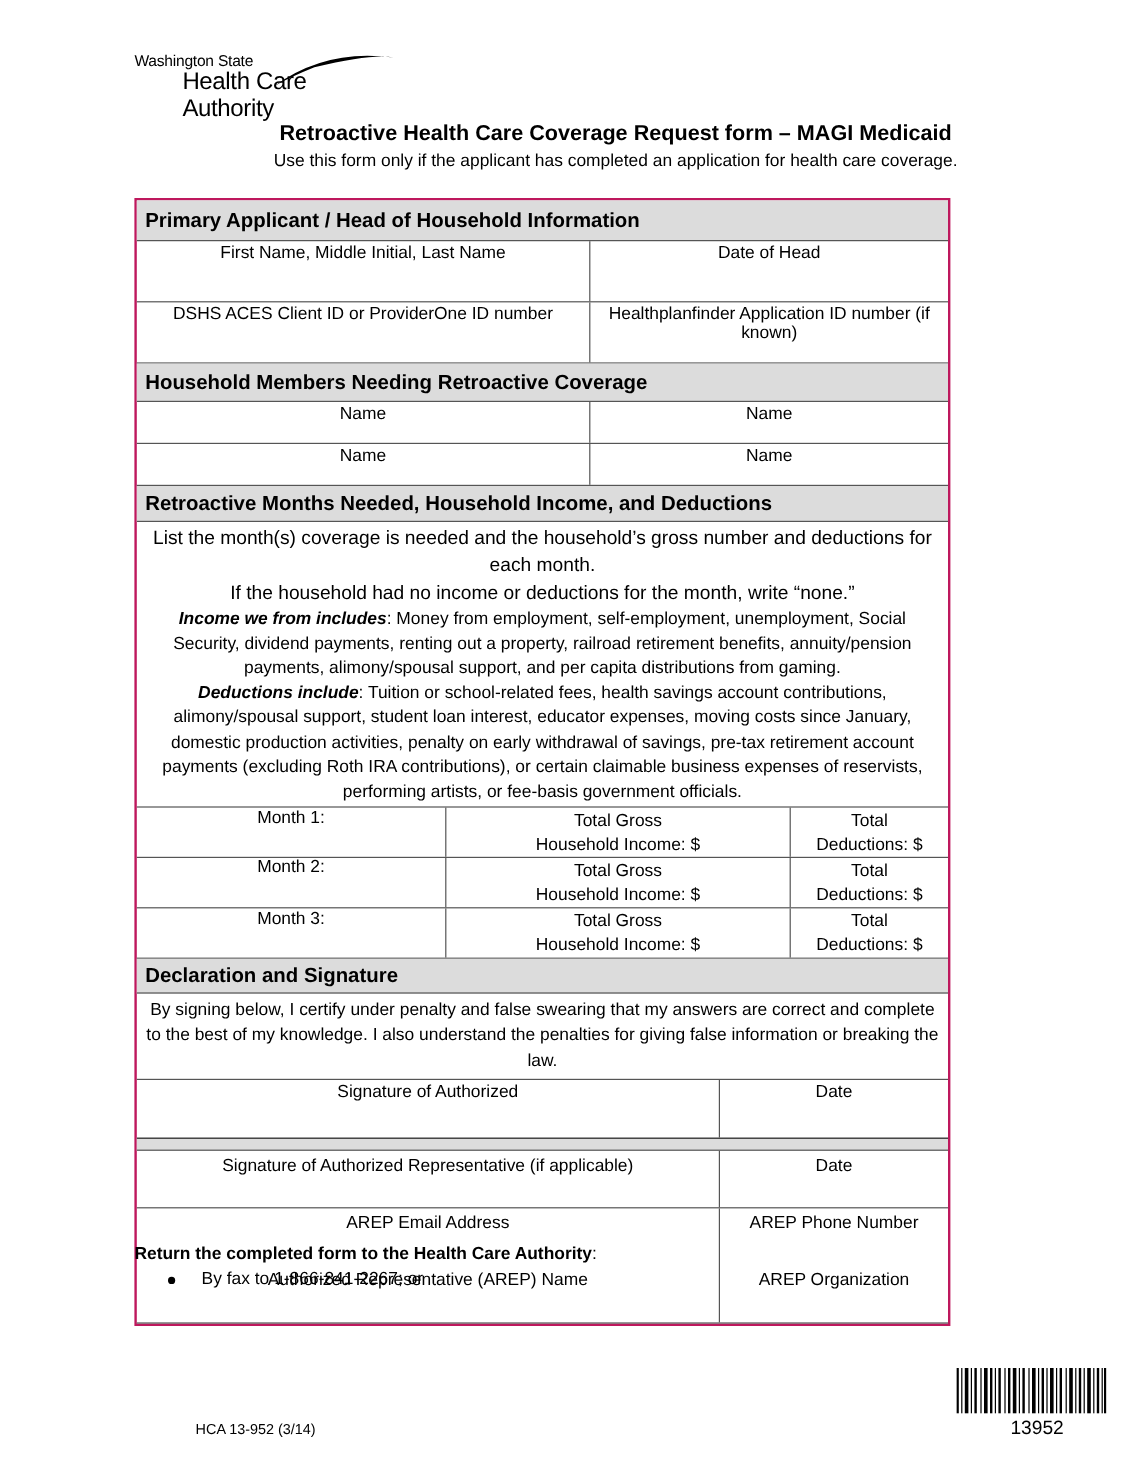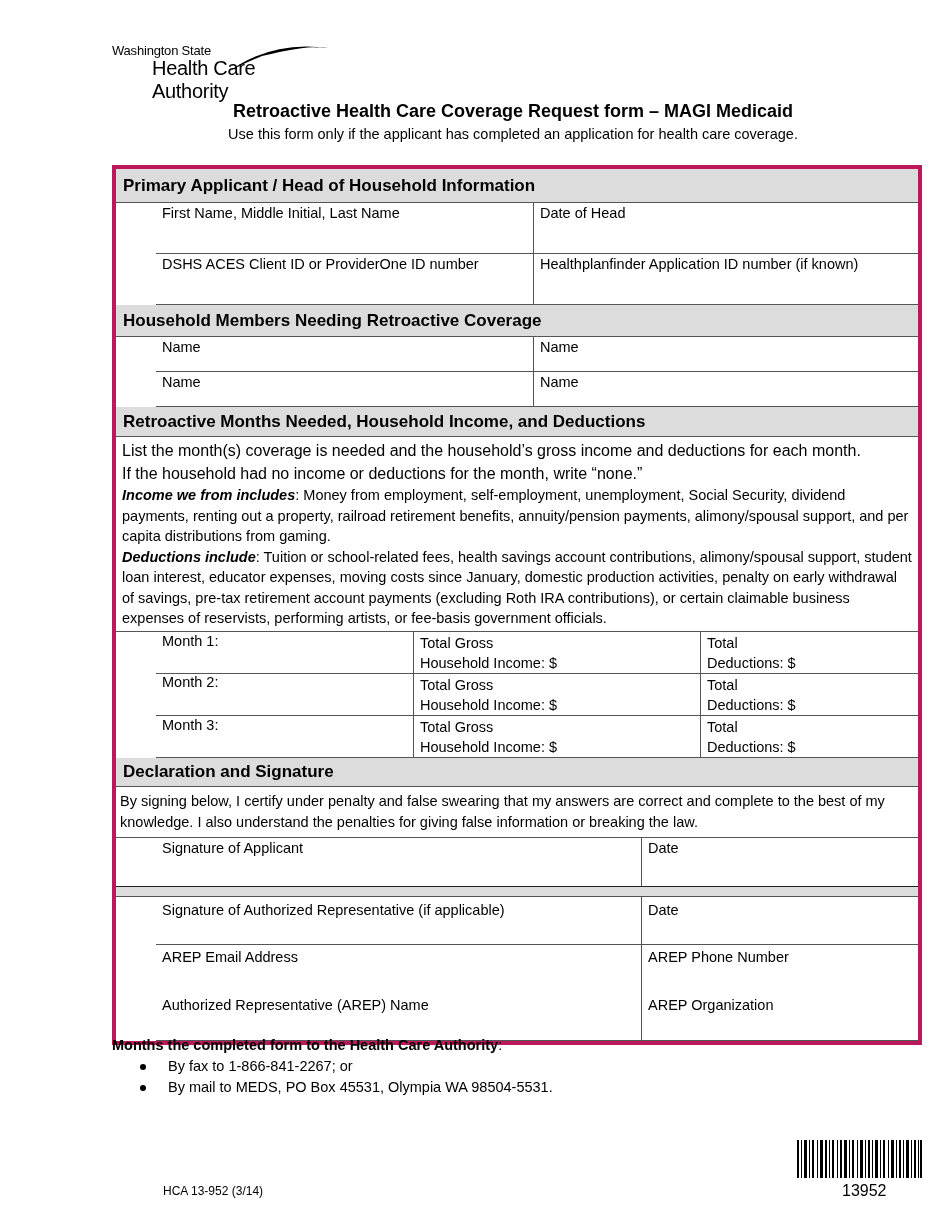--- a/index.html
+++ b/index.html
@@ -3,23 +3,23 @@
 <meta charset="utf-8">
 <style>
   html,body{margin:0;padding:0;background:#fff;}
   body{width:950px;height:1230px;position:relative;font-family:"Liberation Sans",sans-serif;color:#000;overflow:hidden;}
   .logo{position:absolute;left:112px;top:42px;width:220px;height:42px;}
   .logo .l1{position:absolute;left:0;top:1px;font-size:13px;letter-spacing:-0.2px;}
   .logo .l2{position:absolute;left:0;top:15px;font-size:20px;letter-spacing:-0.3px;margin-left:40px;}
   .logo svg{position:absolute;left:110px;top:0;}
   .title{position:absolute;left:0;width:1026px;top:101px;text-align:center;font-weight:bold;font-size:18px;}
   .subtitle{position:absolute;left:0;width:1026px;top:126px;text-align:center;font-size:14.5px;}
-  .form{position:absolute;left:112px;top:165px;width:810px;border:4px solid #be185d;box-sizing:border-box;}
+  .form{position:absolute;left:112px;top:165px;width:680px;border:2px solid #be185d;box-sizing:border-box;text-align:center;}
   .hdr{background:#dcdcdc;font-weight:bold;font-size:17px;padding:0 7px;display:flex;align-items:center;border-bottom:1px solid #555;box-sizing:border-box;}
-  .row{display:flex;border-bottom:1px solid #555;box-sizing:border-box;margin-left:40px;}
+  .row{display:flex;border-bottom:1px solid #555;box-sizing:border-box;}
   .cell{font-size:14.5px;padding:2px 6px;box-sizing:border-box;}
   .cell + .cell{border-left:1px solid #555;}
   .para{font-size:14.5px;padding:2px 6px;line-height:20.5px;border-bottom:1px solid #555;}
   .para .big{font-size:16px;line-height:23px;}
   .sep{height:9px;background:#dcdcdc;border-bottom:1px solid #555;border-top:1px solid #222;}
   .ret{position:absolute;left:112px;top:1037px;font-size:14.5px;}
   .ret b{font-weight:bold;}
   .ret ul{margin:3px 0 0 0;padding-left:0;list-style:none;}
   .ret li{position:relative;padding-left:56px;line-height:21px;}
   .ret li:before{content:"";position:absolute;left:28px;top:8px;width:6px;height:6px;border-radius:50%;background:#000;}
@@ -57,21 +57,21 @@
     <div class="cell" style="width:377px"><span>Name</span></div>
     <div class="cell" style="flex:1"><span>Name</span></div>
   </div>
   <div class="row" style="height:35px">
     <div class="cell" style="width:377px"><span>Name</span></div>
     <div class="cell" style="flex:1"><span>Name</span></div>
   </div>
 
   <div class="hdr" style="height:30px">Retroactive Months Needed, Household Income, and Deductions</div>
   <div class="para">
-    <div class="big">List the month(s) coverage is needed and the household’s gross income and deductions for each month.</div>
+    <div class="big">List the month(s) coverage is needed and the household’s gross number and deductions for each month.</div>
     <div class="big">If the household had no income or deductions for the month, write “none.”</div>
     <div><b><i>Income we from includes</i></b><span>: Money from employment, self-employment, unemployment, Social Security, dividend payments, renting out a property, railroad retirement benefits, annuity/pension payments, alimony/spousal support, and per capita distributions from gaming.</span></div>
     <div><b><i>Deductions include</i></b><span>: Tuition or school-related fees, health savings account contributions, alimony/spousal support, student loan interest, educator expenses, moving costs since January, domestic production activities, penalty on early withdrawal of savings, pre-tax retirement account payments (excluding Roth IRA contributions), or certain claimable business expenses of reservists, performing artists, or fee-basis government officials.</span></div>
   </div>
 
   <div class="row" style="height:42px">
     <div class="cell" style="width:257px;padding-top:1px"><span>Month 1:</span></div>
     <div class="cell" style="width:287px;padding-top:1px;line-height:20px">
         <div>Total Gross</div>
         <div>Household Income: $</div>
@@ -100,43 +100,42 @@
       </div>
     <div class="cell" style="flex:1;padding-top:1px;line-height:20px">
         <div>Total</div>
         <div>Deductions: $</div>
       </div>
   </div>
 
   <div class="hdr" style="height:29px">Declaration and Signature</div>
   <div class="para" style="line-height:21px;padding:4px 4px">By signing below, I certify under penalty and false swearing that my answers are correct and complete to the best of my knowledge.   I also understand the penalties for giving false information or breaking the law.</div>
   <div class="row" style="height:48px;border-bottom:none">
-    <div class="cell" style="width:485px"><span>Signature of Applicant</span></div>
+    <div class="cell" style="width:485px"><span>Signature of Authorized</span></div>
     <div class="cell" style="flex:1"><span>Date</span></div>
   </div>
   <div class="sep"></div>
   <div class="row" style="height:48px">
     <div class="cell" style="width:485px;padding-top:5px"><span>Signature of Authorized Representative (if applicable)</span></div>
     <div class="cell" style="flex:1;padding-top:5px"><span>Date</span></div>
   </div>
   <div class="row" style="height:48px;border-bottom:none">
     <div class="cell" style="width:485px;padding-top:4px"><span>AREP Email Address</span></div>
     <div class="cell" style="flex:1;padding-top:4px"><span>AREP Phone Number</span></div>
   </div>
   <div class="row" style="height:48px">
     <div class="cell" style="width:485px;padding-top:4px"><span>Authorized Representative (AREP) Name</span></div>
     <div class="cell" style="flex:1;padding-top:4px"><span>AREP Organization</span></div>
   </div>
 </div>
 
 <div class="ret">
-  <div><b>Months the completed form to the Health Care Authority</b><span>:</span></div>
+  <div><b>Return the completed form to the Health Care Authority</b><span>:</span></div>
   <ul>
     <li>By fax to 1-866-841-2267; or</li>
-    <li>By mail to MEDS, PO Box 45531, Olympia WA 98504-5531.</li>
   </ul>
 </div>
 
 <div class="formno">HCA 13-952 (3/14)</div>
 
 <svg class="barcode" viewBox="0 0 125 38">
   <g fill="#000">
     <rect x="0" y="0" width="2" height="38"></rect>
       <rect x="4" y="0" width="1" height="38"></rect>
       <rect x="7" y="0" width="3" height="38"></rect>

